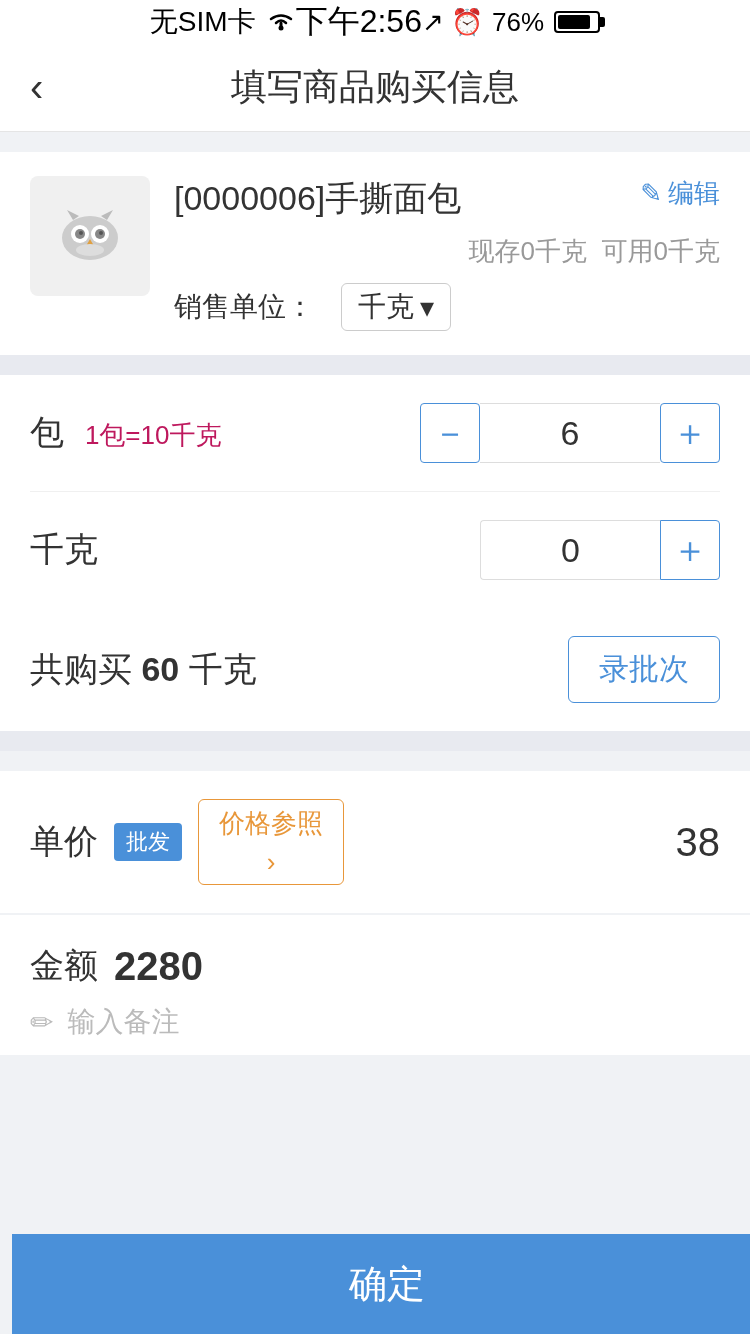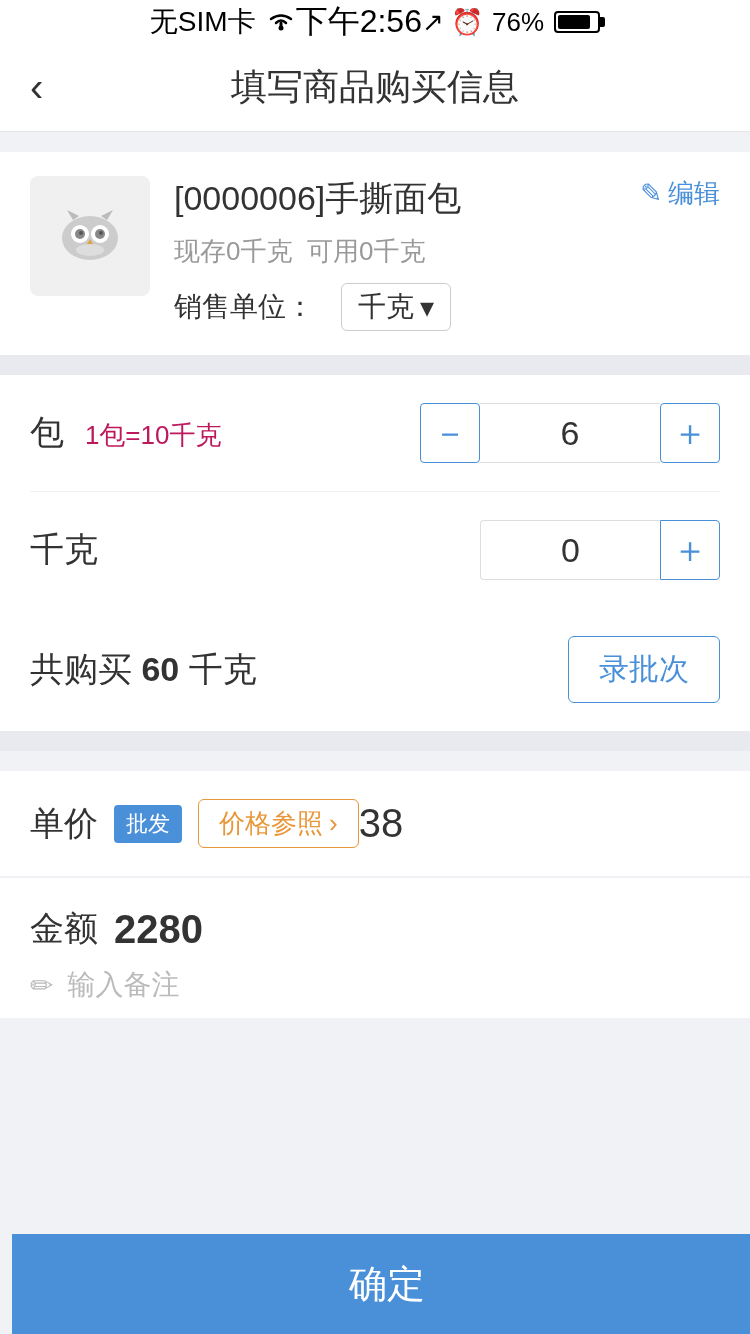--- a/index.html
+++ b/index.html
@@ -102,20 +102,21 @@
     .product-name {
       font-size: 34px;
       color: #333;
       font-weight: 500;
       margin-bottom: 12px;
     }
     .product-stock {
       font-size: 26px;
       color: #999;
       margin-bottom: 14px;
+      text-align: right;
     }
     .product-unit-row {
       display: flex;
       align-items: center;
       font-size: 28px;
       color: #333;
     }
     .unit-label { margin-right: 27px; }
     .unit-select {
       border: 1px solid #ccc;
@@ -224,21 +225,21 @@
       cursor: pointer;
     }
 
     
     .price-section {
       background: #fff;
       margin-top: 20px;
       padding: 28px 30px;
       display: flex;
       align-items: center;
-      justify-content: flex-start;
+      justify-content: space-between;
     }
     .price-left {
       display: flex;
       align-items: center;
       gap: 16px;
     }
     .price-label {
       font-size: 34px;
       color: #333;
     }
@@ -254,20 +255,21 @@
       border: 1.5px solid #e8973a;
       color: #e8973a;
       background: #fff;
       border-radius: 6px;
       padding: 6px 20px;
       font-size: 26px;
       display: flex;
       align-items: center;
       gap: 6px;
       cursor: pointer;
+      flex-direction: column;
     }
     .price-value {
       font-size: 40px;
       color: #333;
       font-weight: 500;
     }
 
     
     .amount-section {
       background: #fff;

